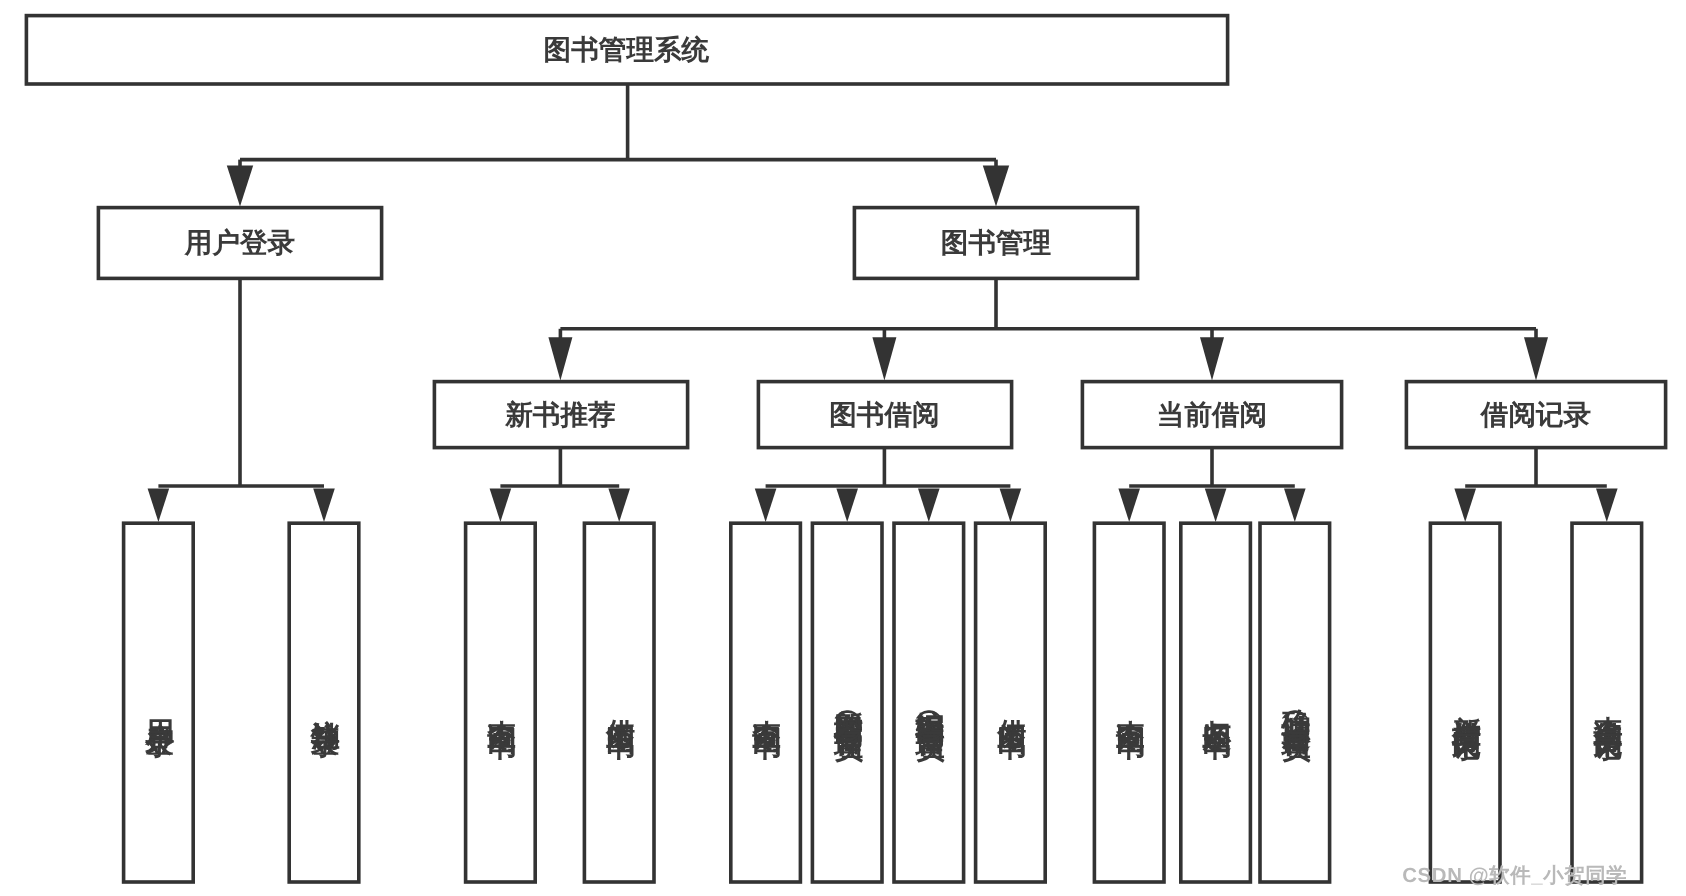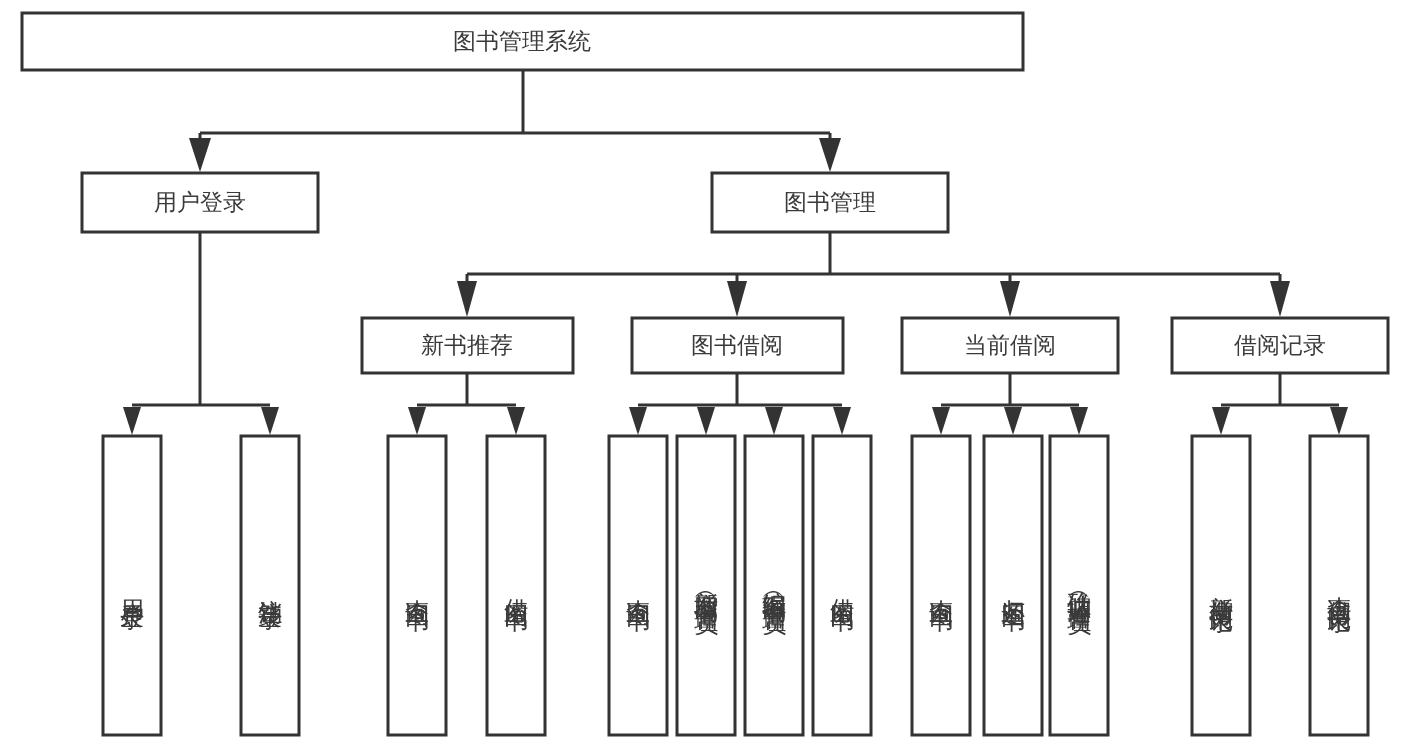--- a/index.html
+++ b/index.html
@@ -11,20 +11,21 @@
     width: 1405px;
     height: 747px;
     font-family: "Liberation Sans", "DejaVu Sans", sans-serif;
     overflow: hidden;
   }
   #diagram-root {
     position: relative;
     width: 1364px;
     height: 747px;
     background: #ffffff;
+    font-weight: bold;
   }
   svg.diagram-svg {
     position: absolute;
     top: 0;
     left: 0;
     width: 1405px;
     height: 747px;
     display: block;
   }
   .node-box {
@@ -206,14 +207,15 @@
   <div class="label-vertical" style="left:609px; top:436px; width:58px; height:299px;">查询图书</div>
   <div class="label-vertical" style="left:677px; top:436px; width:58px; height:299px;">新增图书（管理员）</div>
   <div class="label-vertical" style="left:745px; top:436px; width:58px; height:299px;">编辑图书（管理员）</div>
   <div class="label-vertical" style="left:813px; top:436px; width:58px; height:299px;">借阅图书</div>
   <div class="label-vertical" style="left:912px; top:436px; width:58px; height:299px;">查询图书</div>
   <div class="label-vertical" style="left:984px; top:436px; width:58px; height:299px;">归还图书</div>
   <div class="label-vertical" style="left:1050px; top:436px; width:58px; height:299px;">确认归还（管理员）</div>
   <div class="label-vertical" style="left:1192px; top:436px; width:58px; height:299px;">新增借阅记录</div>
   <div class="label-vertical" style="left:1310px; top:436px; width:58px; height:299px;">查询借阅记录</div>
 
+  <div class="watermark">CSDN @软件_小贺同学</div>
 
 </div>
 
 </body></html>

